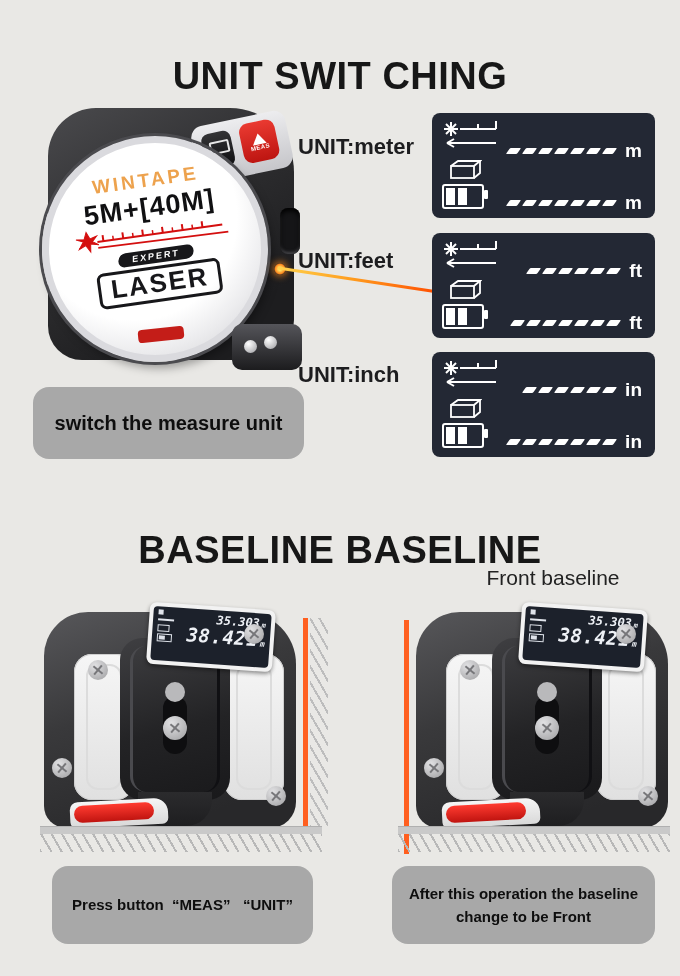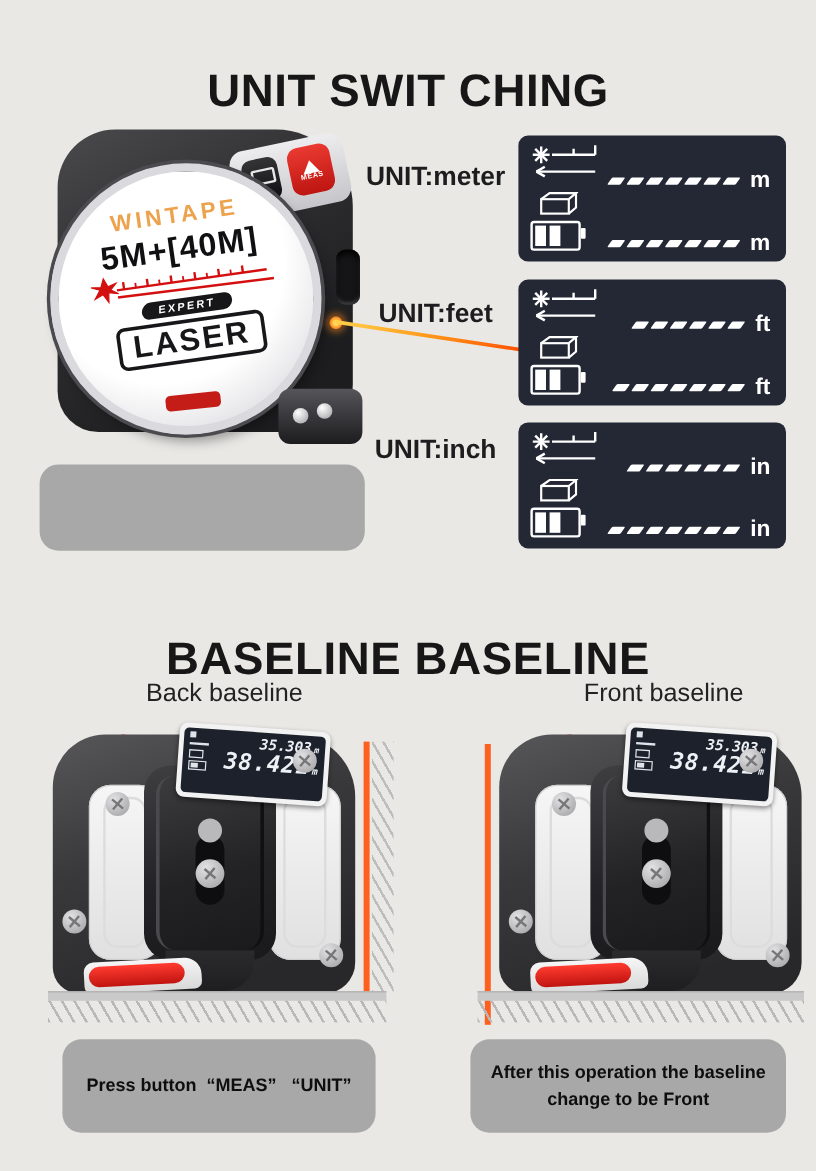--- a/index.html
+++ b/index.html
@@ -19,21 +19,21 @@
   .note-box{position:absolute;background:#a8a8a8;border-radius:16px;text-align:center;color:#0e0e0e;}
   .note-box div{white-space:pre;}
   .nb1{left:33px;top:387px;width:271px;height:72px;font-size:20px;font-weight:600;
        display:flex;flex-direction:column;justify-content:center;line-height:1.45;}
   .nb2{left:52px;top:866px;width:261px;height:78px;font-size:15px;font-weight:bold;
        display:flex;flex-direction:column;justify-content:center;line-height:1.55;}
   .nb3{left:392px;top:866px;width:263px;height:78px;font-size:15px;font-weight:bold;
        display:flex;flex-direction:column;justify-content:center;line-height:1.55;}
 
   
-  .unit-label{position:absolute;left:298px;width:130px;text-align:center;
+  .unit-label{position:absolute;left:298px;width:130px;text-align:left;
               font-size:22px;font-weight:600;color:#1d1d1f;}
   .ul0{top:134px}.ul1{top:248px}.ul2{top:362px}
 
   .lcd-panel{position:absolute;left:432px;width:223px;height:105px;
              background:#232834;border-radius:8px;}
   .pp0{top:113px}.pp1{top:233px}.pp2{top:352px}
   .icon-laser{position:absolute;left:10px;top:7px;}
   .icon-box{position:absolute;left:14px;top:46px;}
   .battery{position:absolute;left:10px;bottom:9px;width:34px;height:17px;
            border:2px solid #fff;border-radius:3px;display:flex;gap:3px;padding:2px;}
@@ -382,24 +382,24 @@
           <span class="dash"></span>
           <span class="dash"></span>
           <span class="dash"></span>
           <span class="dash"></span>
         </div>
       <span class="unit">in</span>
     </div>
   </div>
 
   <div class="note-box nb1">
+    <div>switch the measure unit</div>
   </div>
 
   <h1 class="big-title t2">BASELINE BASELINE</h1>
-  <div class="sub-label sub-left">Back baseline</div>
   <div class="sub-label sub-right">Front baseline</div>
 
   <div class="device dev-left">
     <div class="wall-hatch"></div>
     <div class="wall-line"></div>
     <div class="dv-art">
       <div class="dv-redbtn"></div>
       <div class="dv-body"></div>
       <div class="dv-panel pl"></div>
       <div class="dv-panel pr"></div>

